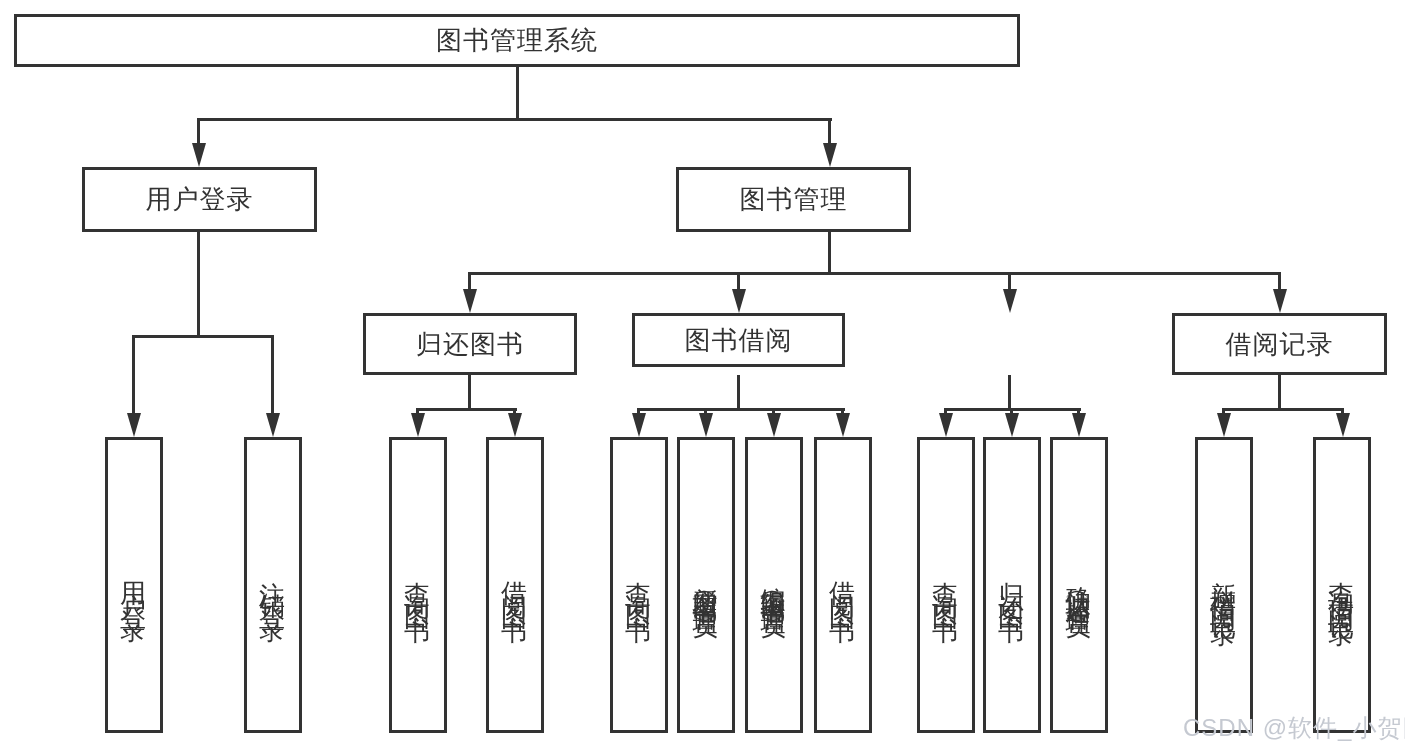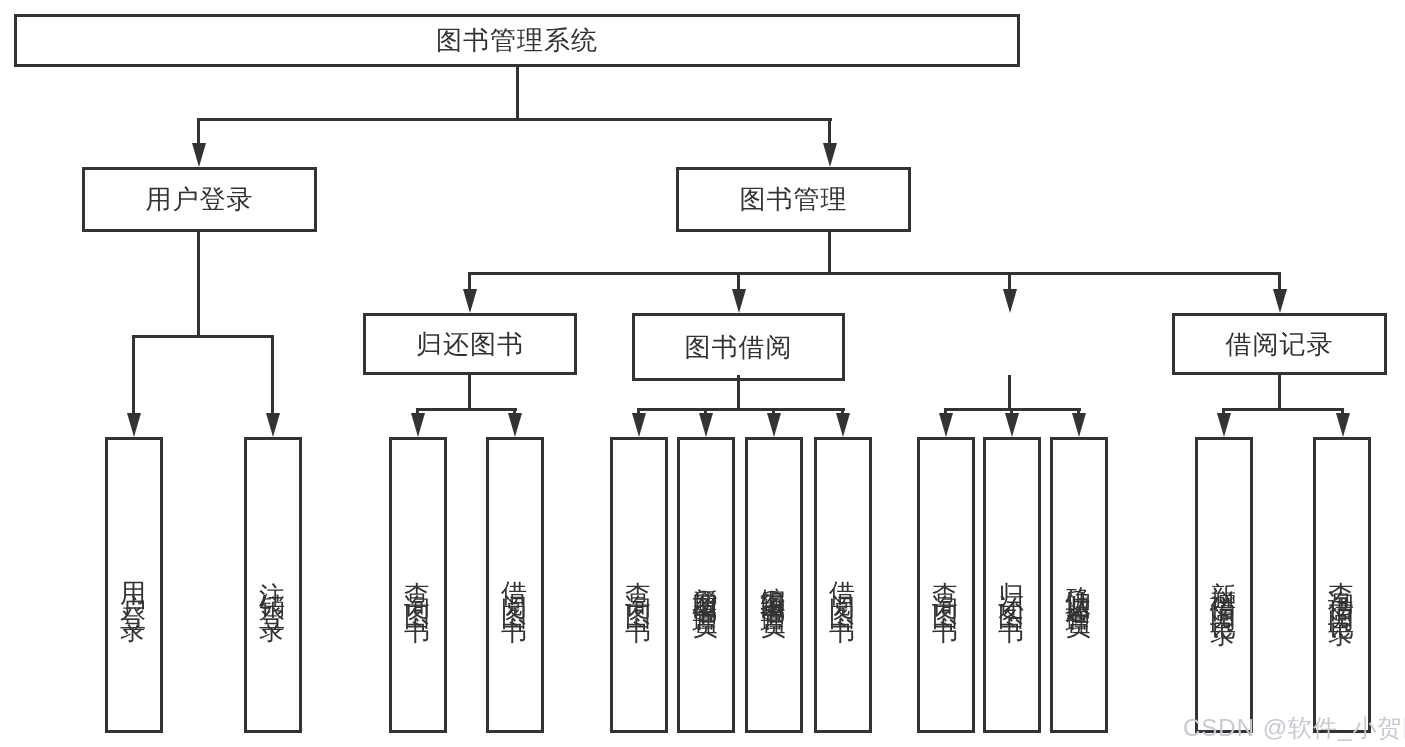--- a/index.html
+++ b/index.html
@@ -86,21 +86,21 @@
   <div class="vline" style="left:737px;top:272px;height:20px;"></div>
   <div class="arrow" style="left:732px;top:289px;"></div>
   <div class="vline" style="left:1008px;top:272px;height:20px;"></div>
   <div class="arrow" style="left:1003px;top:289px;"></div>
   <div class="vline" style="left:1278px;top:272px;height:20px;"></div>
   <div class="arrow" style="left:1273px;top:289px;"></div>
 
   <div class="box" style="left:363px;top:313px;width:214px;height:62px;">
     <span>归还图书</span>
   </div>
-  <div class="box" style="left:632px;top:313px;width:213px;height:68px;">
+  <div class="box" style="left:632px;top:313px;width:213px;height:54px;">
     <span>图书借阅</span>
   </div>
   <div class="box" style="left:1172px;top:313px;width:215px;height:62px;">
     <span>借阅记录</span>
   </div>
 
   <div class="vline" style="left:468px;top:375px;height:36px;"></div>
   <div class="hline" style="left:417px;top:408px;width:100px;"></div>
   <div class="vline" style="left:416px;top:408px;height:8px;"></div>
   <div class="arrow" style="left:411px;top:413px;"></div>

